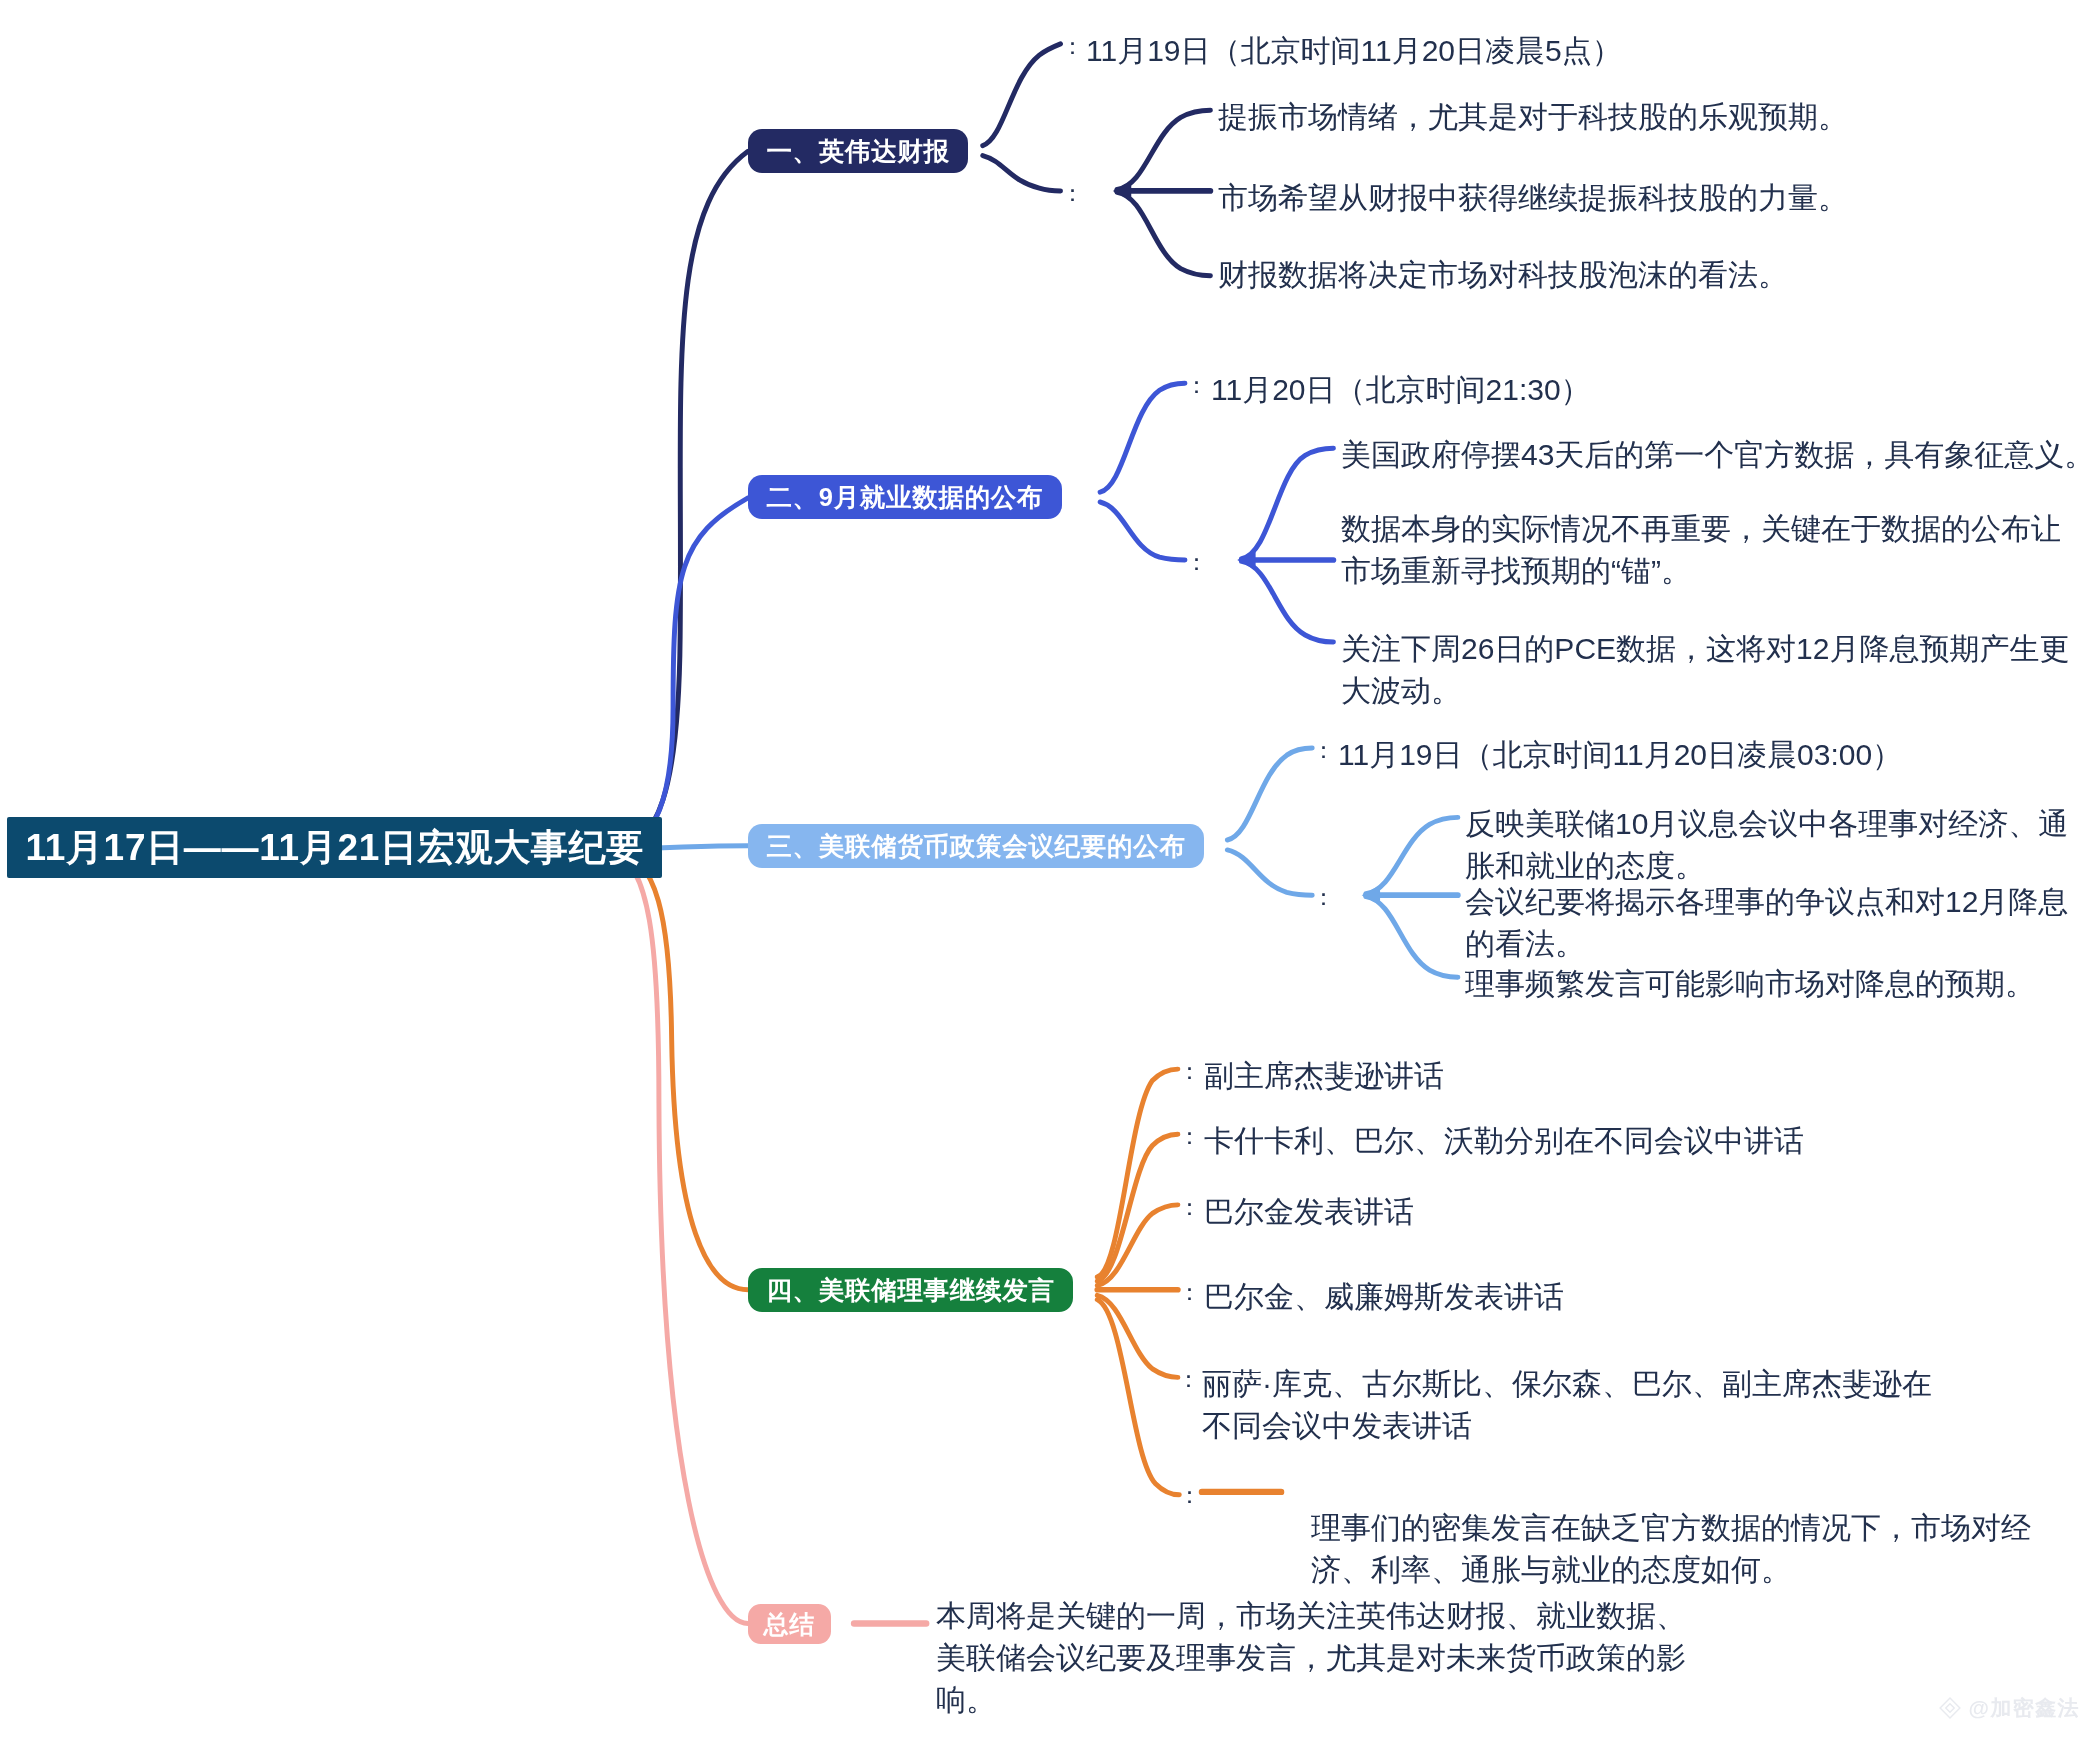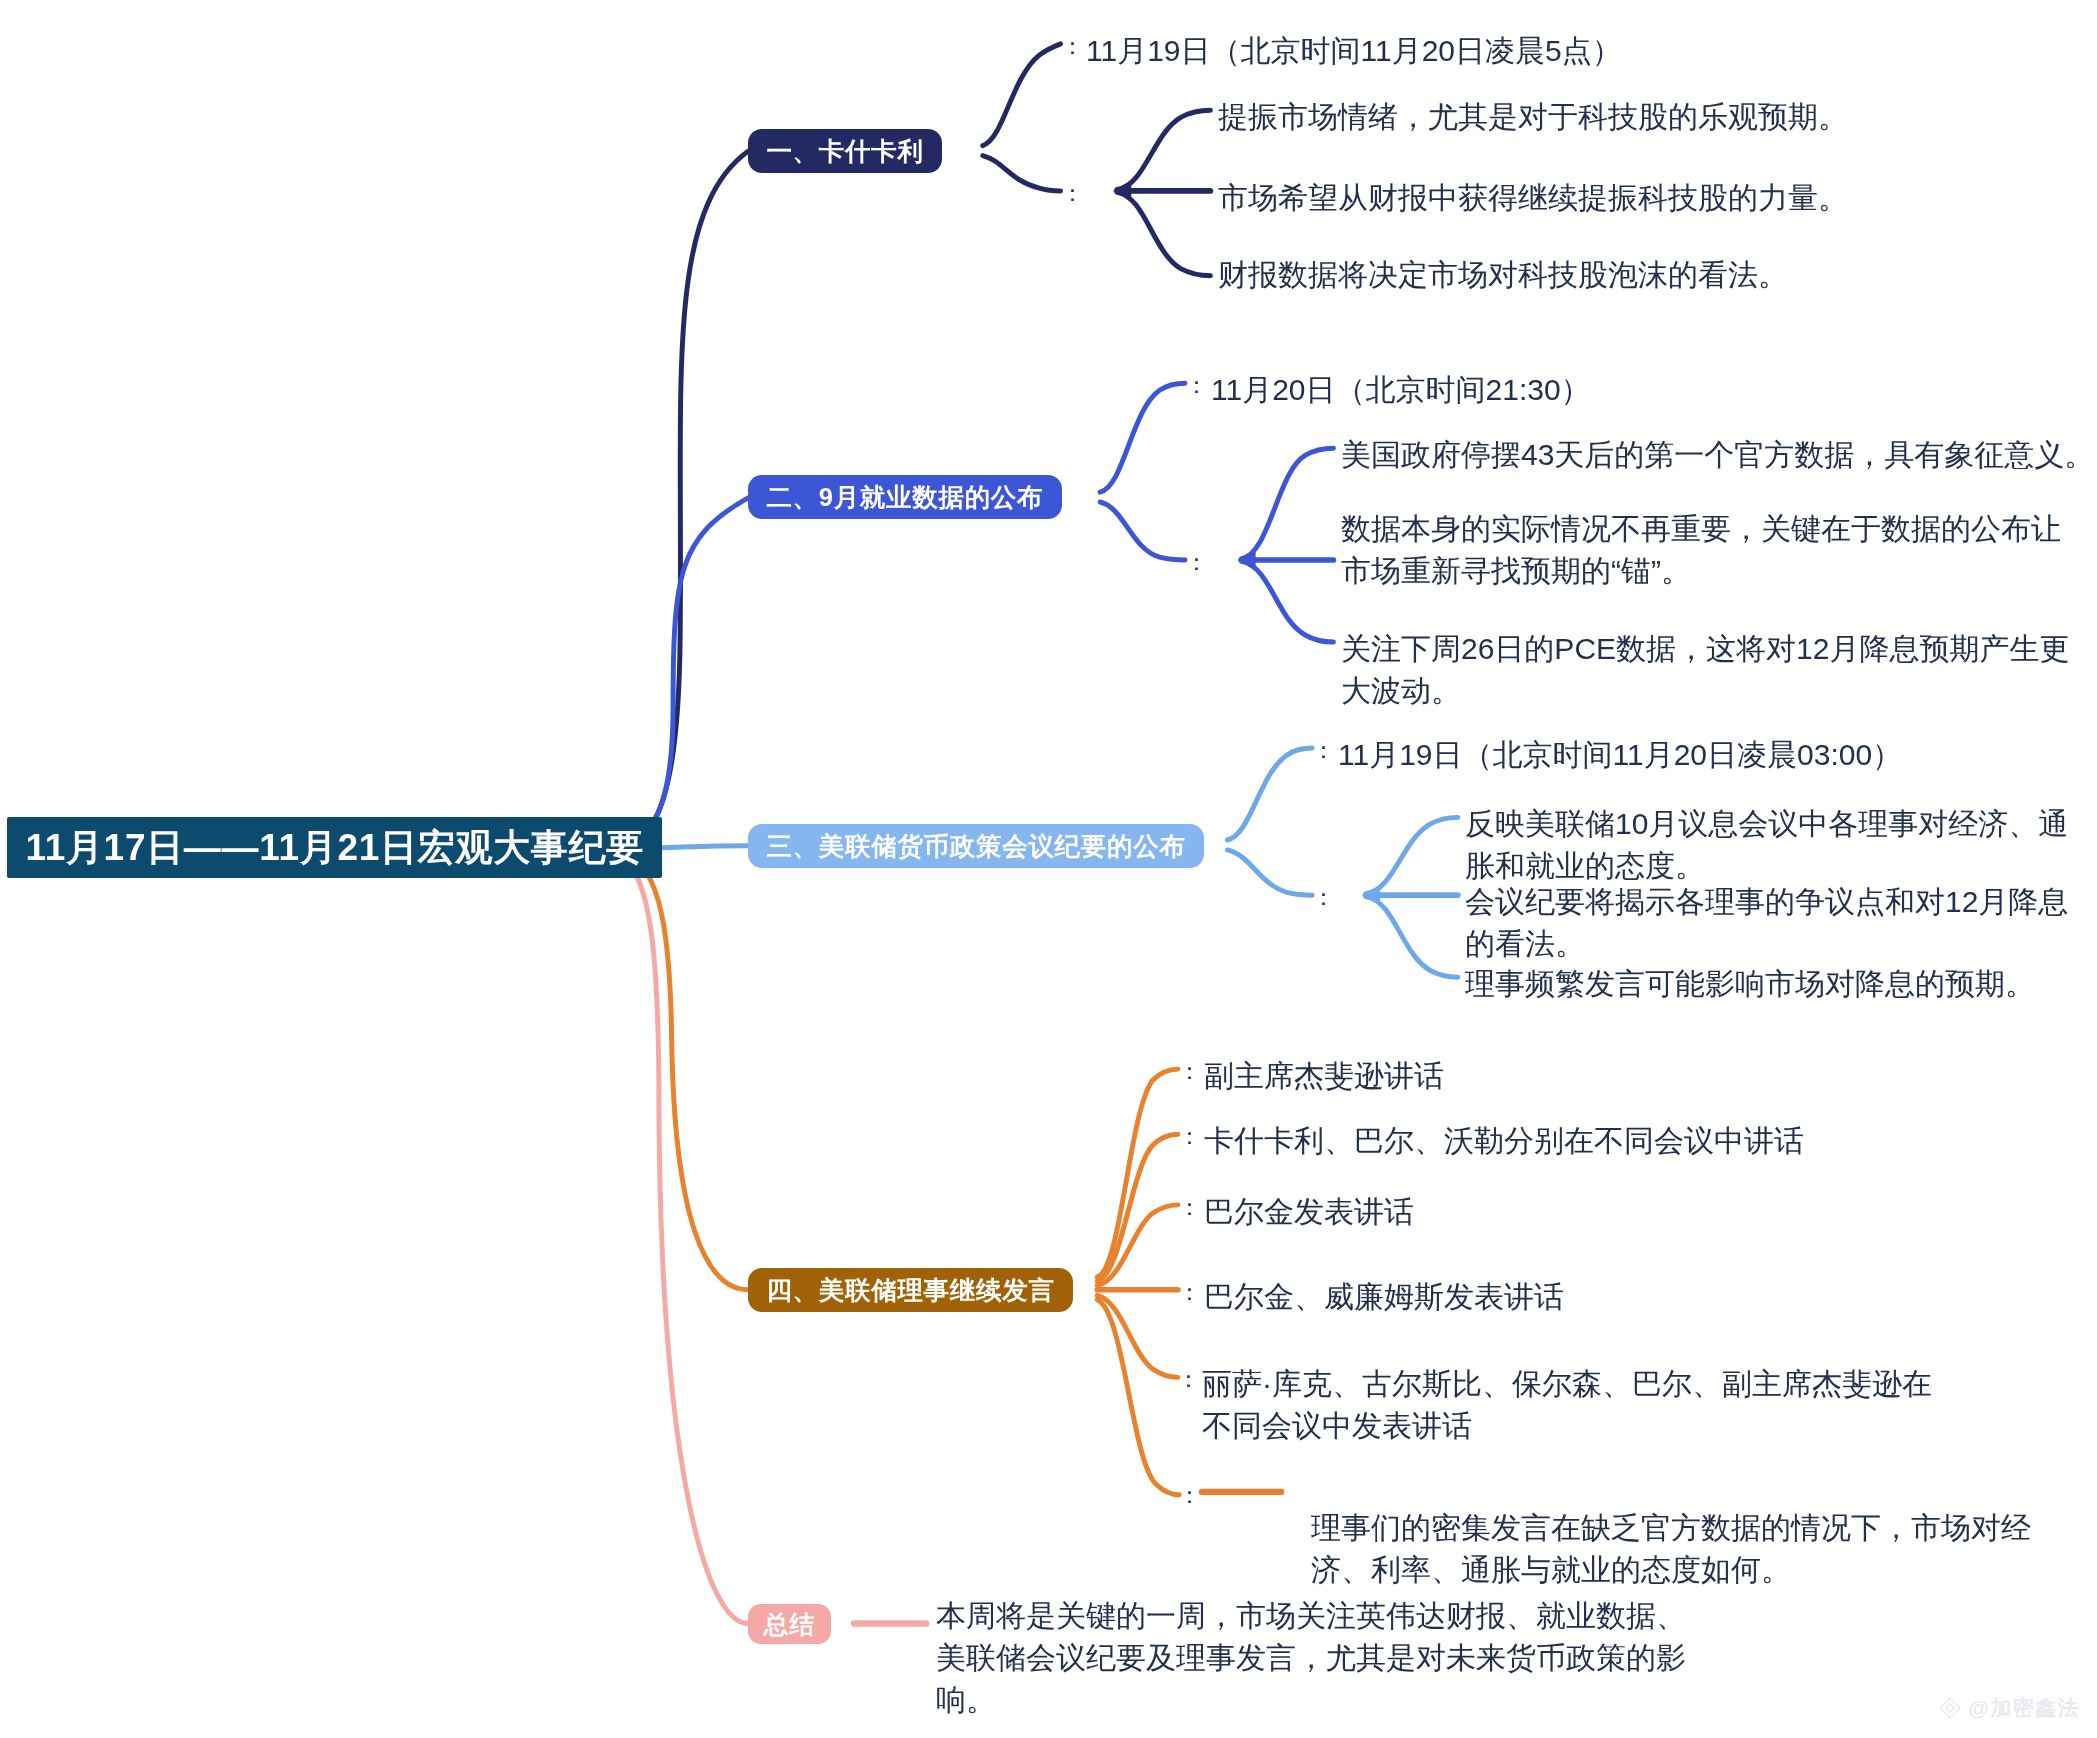--- a/index.html
+++ b/index.html
@@ -10,21 +10,21 @@
 
   .node{position:absolute;box-sizing:border-box;display:flex;align-items:center;
         justify-content:center;color:#ffffff;font-weight:bold;white-space:nowrap;
         letter-spacing:0.7px;}
   #root-node{border-radius:2px;background:#0c4a6e;font-size:37px;
              padding:0 18.4px;height:61px;left:7px;top:817px;}
   .branch-node{border-radius:14px;height:44px;font-size:25.5px;padding:0 18.4px;}
   #branch-node-1{background:#232a63;left:748px;top:129px;}
   #branch-node-2{background:#3d56d6;left:748px;top:475px;}
   #branch-node-3{background:#86b6ef;left:748px;top:824px;}
-  #branch-node-4{background:#a16207;left:748px;top:1268px;font-family:Liberation Serif, serif;}
+  #branch-node-4{background:#15803d;left:748px;top:1268px;font-family:Liberation Serif, serif;}
   #summary-node{background:#f5a9a6;left:748px;top:1604px;border-radius:12.7px;
                 height:40px;font-size:25px;padding:0 15.6px;}
 
   .leaf{position:absolute;color:#22304d;font-size:30px;line-height:1.40;
         white-space:pre-line;}
   .colon{position:absolute;color:#22304d;font-size:23px;line-height:1.40;}
   .leaf.wide{width:721px;white-space:normal;}
   .leaf.wide2{width:764px;white-space:normal;}
 
   #watermark{position:absolute;right:17px;bottom:15.6px;display:flex;
@@ -86,21 +86,21 @@
       <path d="M 1208,2296 L 1310,2296" stroke="#f5a9a6" stroke-width="9"></path>
 
     </g>
   </svg>
 
   <div class="node" id="root-node">
     <span>11月17日——11月21日宏观大事纪要</span>
   </div>
 
   <div class="node branch-node" id="branch-node-1">
-    <span>一、卡什卡利</span>
+    <span>一、英伟达财报</span>
   </div>
   <div class="colon" style="left:1061px;top:30px;">：</div>
   <div class="leaf" style="left:1086px;top:30px;">11月19日（北京时间11月20日凌晨5点）</div>
   <div class="colon" style="left:1061px;top:177px;">：</div>
   <div class="leaf" style="left:1218px;top:96px;">提振市场情绪，尤其是对于科技股的乐观预期。</div>
   <div class="leaf" style="left:1218px;top:177px;">市场希望从财报中获得继续提振科技股的力量。</div>
   <div class="leaf" style="left:1218px;top:254px;">财报数据将决定市场对科技股泡沫的看法。</div>
 
   <div class="node branch-node" id="branch-node-2">
     <span>二、9月就业数据的公布</span>

